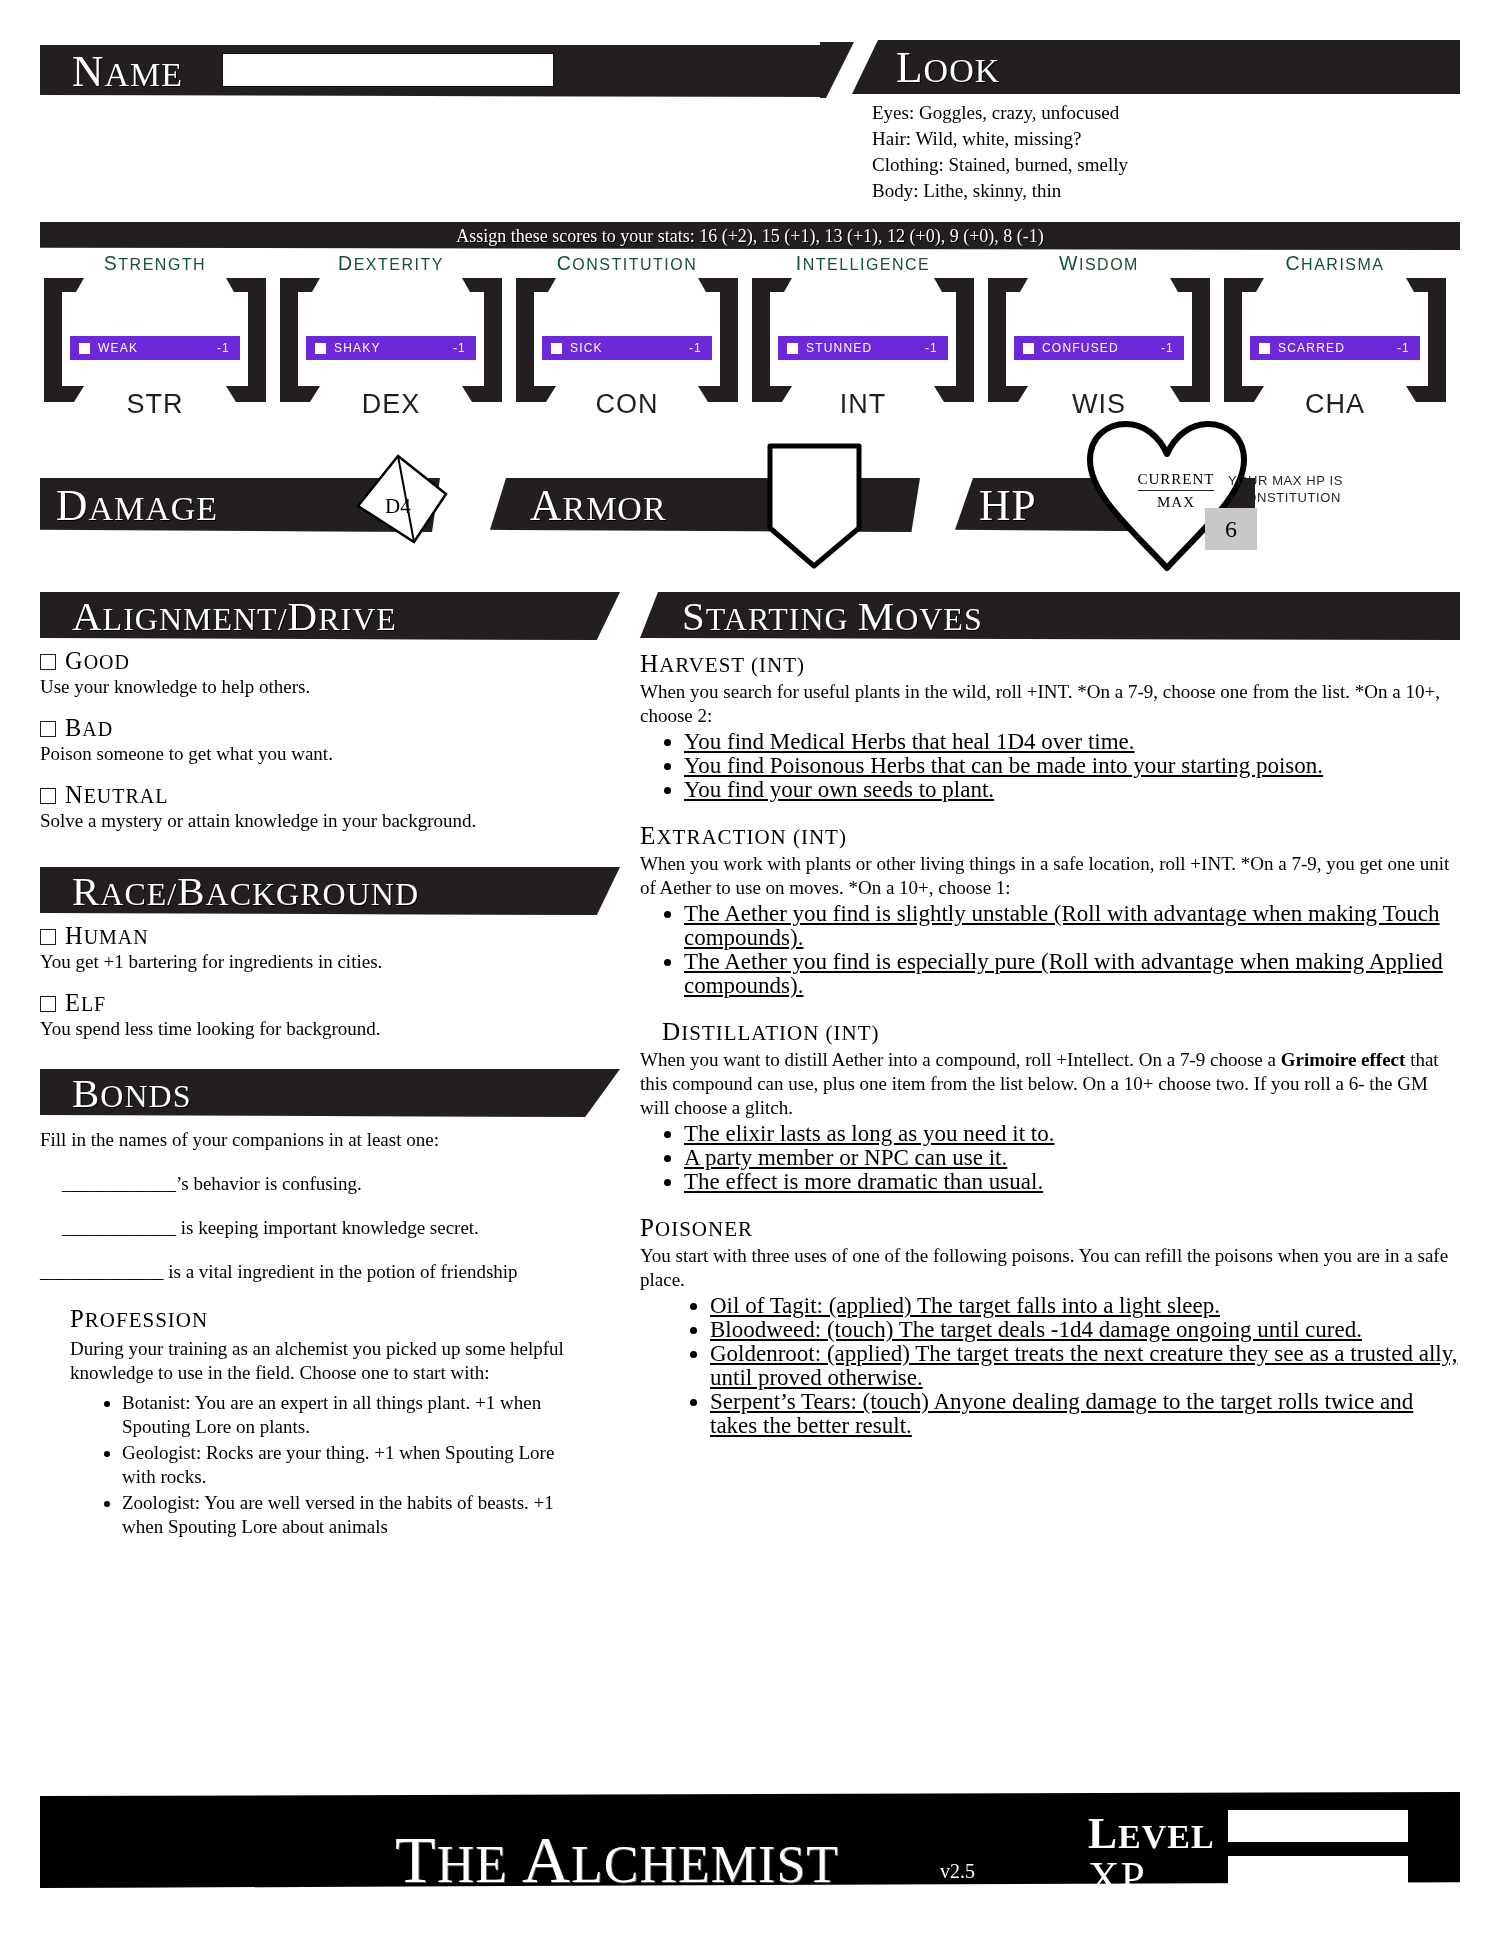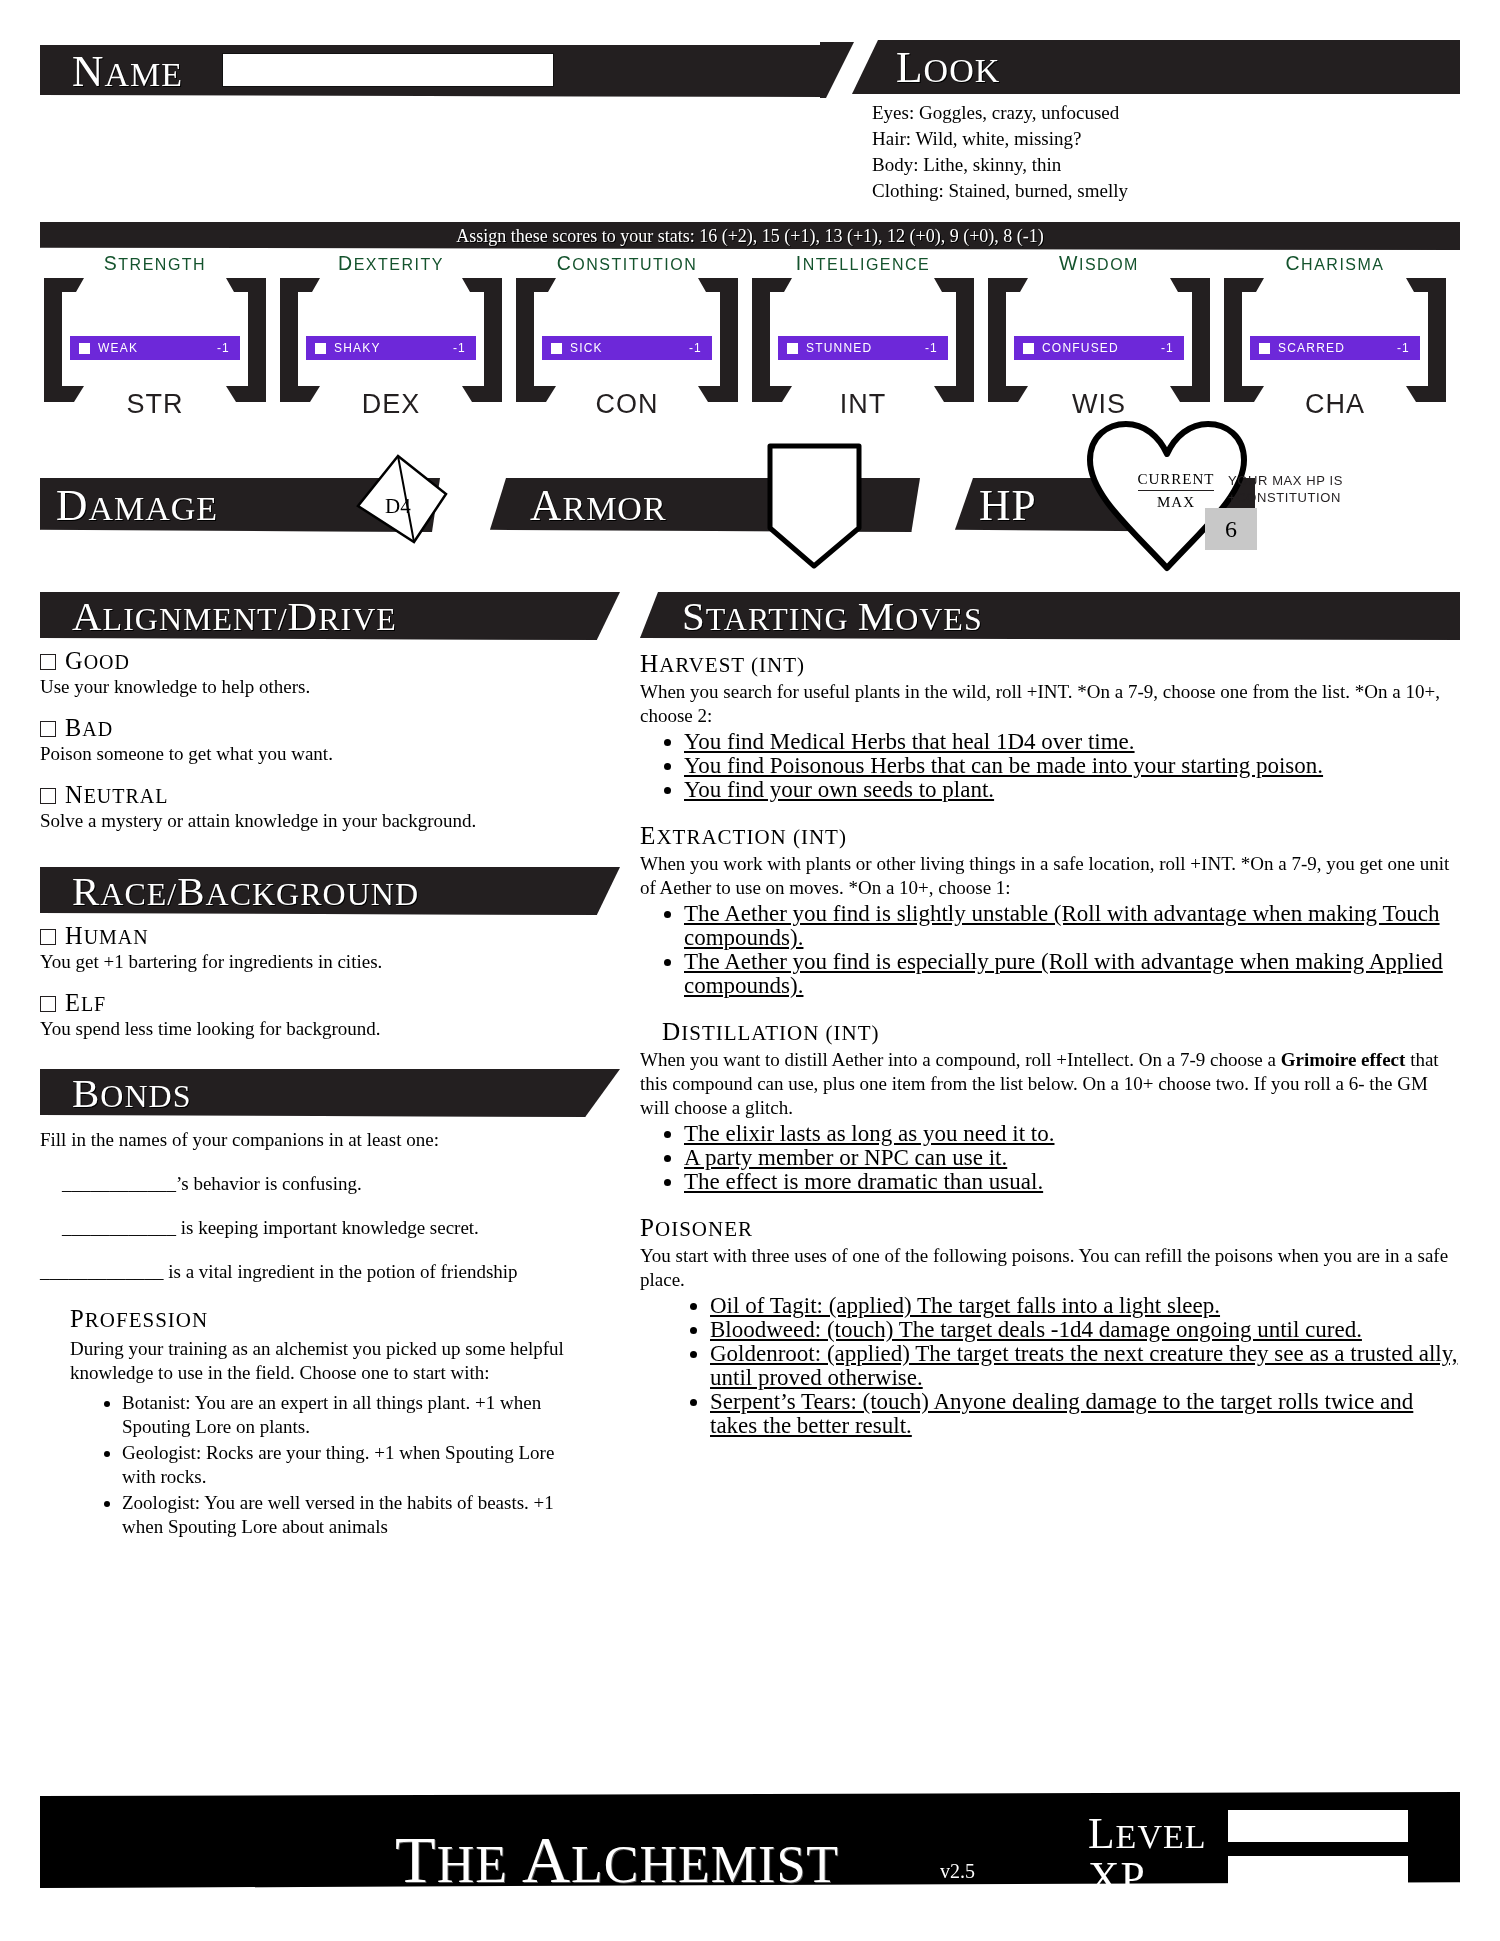--- a/index.html
+++ b/index.html
@@ -178,21 +178,21 @@
     background:#000;clip-path:polygon(0 4px,100% 0,100% 94%,0 100%);
     box-shadow:0 3px 4px rgba(0,0,0,.4);
   }
   #footer-title{
     position:absolute;left:395px;top:1822px;
     color:#fff;font-size:52px;letter-spacing:1px;text-transform:uppercase;
     text-shadow:1px 1px 0 #555;
   }
   #footer-ver{position:absolute;left:940px;top:1860px;color:#fff;font-size:20px;}
   #lvl-label{position:absolute;left:1088px;top:1808px;color:#fff;font-size:34px;
-     text-transform:uppercase;letter-spacing:1px;}
+     text-transform:uppercase;letter-spacing:1px;font-weight:bold;}
   #xp-label{position:absolute;left:1088px;top:1852px;color:#fff;font-size:34px;
      text-transform:uppercase;letter-spacing:1px;}
   #lvl-box{position:absolute;left:1228px;top:1810px;width:180px;height:32px;background:#fff;}
   #xp-box{position:absolute;left:1228px;top:1856px;width:180px;height:32px;background:#fff;}
 </style>
 </head>
 <body>
 
 <div class="page">
 
@@ -201,22 +201,22 @@
   </div>
   <div id="name-input"></div>
 
   <div id="look-wedge"></div>
   <div class="banner" id="look-banner">
     <span class="btitle"><span style="font-size: 1.28em;">L</span><span>O</span><span>O</span><span>K</span></span>
   </div>
   <div id="look-lines">
     <div>Eyes: Goggles, crazy, unfocused</div>
     <div>Hair: Wild, white, missing?</div>
+    <div>Clothing: Stained, burned, smelly</div>
     <div>Body: Lithe, skinny, thin</div>
-    <div>Clothing: Stained, burned, smelly</div>
   </div>
 
   <div class="banner" id="assign-bar">
     <span class="btitle">Assign these scores to your stats: 16 (+2), 15 (+1), 13 (+1), 12 (+0), 9 (+0), 8 (-1)</span>
   </div>
 
   <div id="stats-row">
       <div class="stat" style="left: 0px;">
         <div class="statname"><span style="font-size:1.22em">S</span>TRENGTH</div>
         <svg width="230" height="150" viewBox="0 0 230 150">

